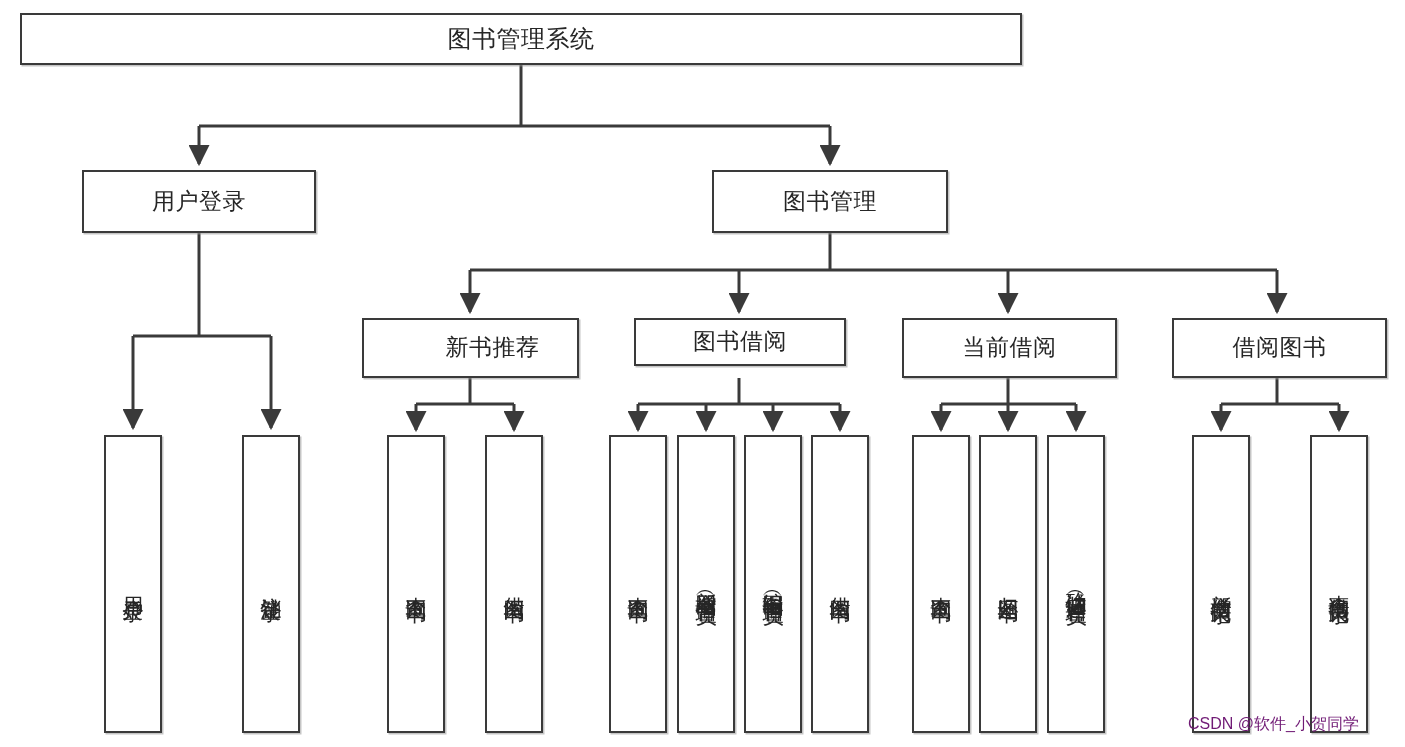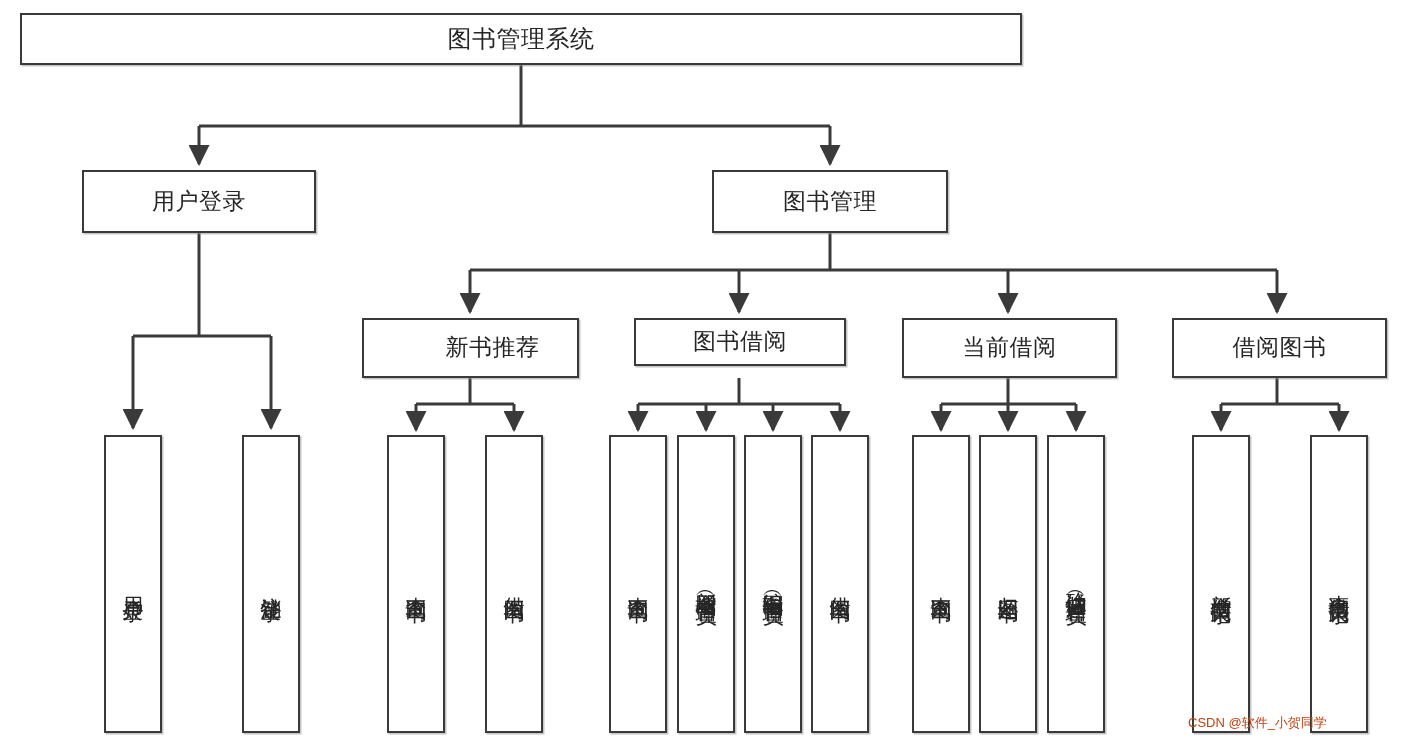--- a/index.html
+++ b/index.html
@@ -54,22 +54,22 @@
   .leaf-label {
     writing-mode: vertical-rl;
     text-orientation: upright;
     white-space: nowrap;
     letter-spacing: 2px;
   }
   #watermark {
     position: absolute;
     left: 1188px;
     top: 714px;
-    font-size: 13px;
-    color: #c2410c;
+    font-size: 16px;
+    color: #701a75;
     white-space: nowrap;
     font-family: "Liberation Sans", "DejaVu Sans", sans-serif;
   }
 </style>
 </head>
 <body>
 
 <div id="canvas">
 
   <svg id="wires" viewBox="0 0 1405 747">

